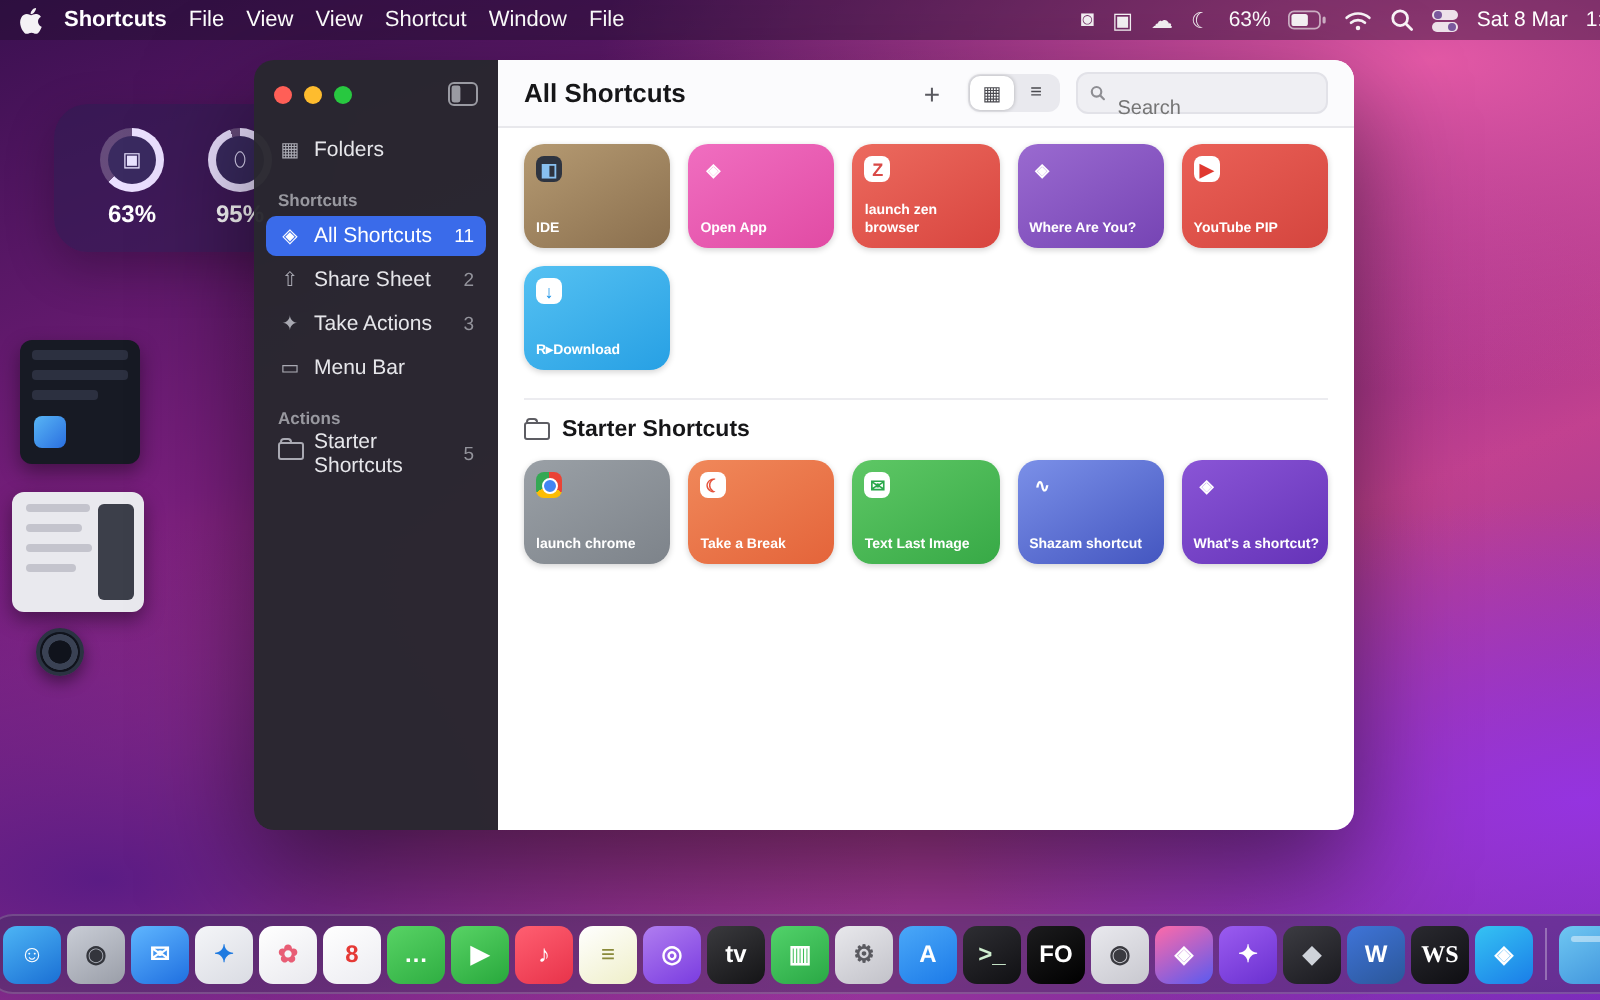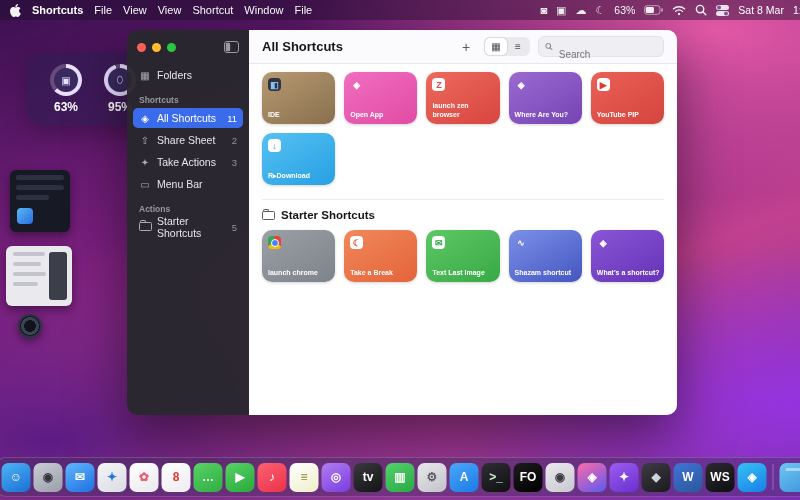--- a/index.html
+++ b/index.html
@@ -321,20 +321,20 @@
     <span class="di" style="background: linear-gradient(150deg, rgb(82, 210, 106), rgb(42, 168, 69)); color: rgb(255, 255, 255);">▥</span>
     <span class="di" style="background: linear-gradient(150deg, rgb(232, 232, 236), rgb(194, 194, 201)); color: rgb(90, 90, 96);">⚙</span>
     <span class="di" style="background: linear-gradient(150deg, rgb(74, 168, 248), rgb(28, 122, 232)); color: rgb(255, 255, 255);">A</span>
     <span class="di" style="background: linear-gradient(150deg, rgb(46, 46, 51), rgb(16, 16, 19)); color: rgb(208, 240, 208);">&gt;_</span>
     <span class="di" style="background: linear-gradient(150deg, rgb(28, 28, 30), rgb(0, 0, 0)); color: rgb(255, 255, 255);">FO</span>
     <span class="di" style="background: linear-gradient(150deg, rgb(233, 233, 238), rgb(200, 200, 207)); color: rgb(58, 58, 64);">◉</span>
     <span class="di" style="background: linear-gradient(150deg, rgb(255, 106, 168), rgb(90, 90, 240)); color: rgb(255, 255, 255);">◈</span>
     <span class="di" style="background: linear-gradient(150deg, rgb(155, 92, 240), rgb(106, 48, 208)); color: rgb(255, 255, 255);">✦</span>
     <span class="di" style="background: linear-gradient(150deg, rgb(60, 60, 66), rgb(26, 26, 31)); color: rgb(207, 211, 218);">◆</span>
     <span class="di" style="background: linear-gradient(150deg, rgb(63, 116, 216), rgb(43, 87, 154)); color: rgb(255, 255, 255);">W</span>
-    <span class="di" style="background: linear-gradient(150deg, rgb(42, 42, 48), rgb(14, 14, 18)); color: rgb(255, 255, 255);">WS</span>
+    <span class="di" style="background: linear-gradient(150deg, rgb(42, 42, 48), rgb(14, 14, 18)); color: rgb(255, 255, 255); font-family: Liberation Serif, serif;">WS</span>
     <span class="di" style="background: linear-gradient(150deg, rgb(53, 195, 243), rgb(26, 125, 232)); color: rgb(255, 255, 255);">◈</span>
     <span class="ddiv"></span>
     <span class="di folder" style="background: linear-gradient(150deg, rgb(111, 199, 242), rgb(63, 147, 220)); color: rgb(255, 255, 255);"></span>
     <span class="di trash">▯</span>
   </div>
 
 </div>
 
 </body></html>

